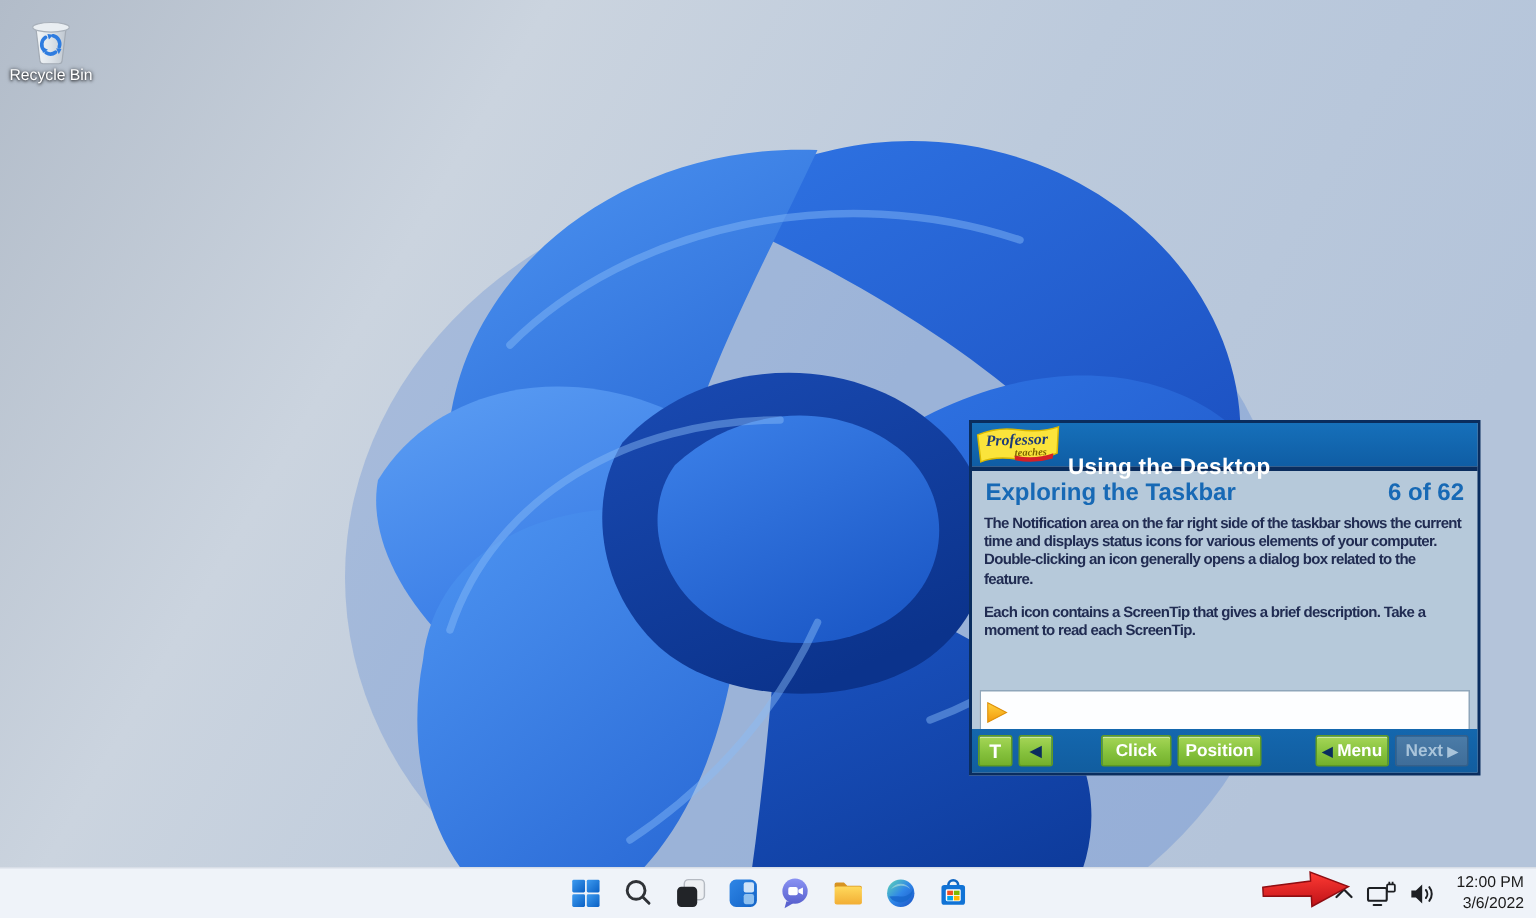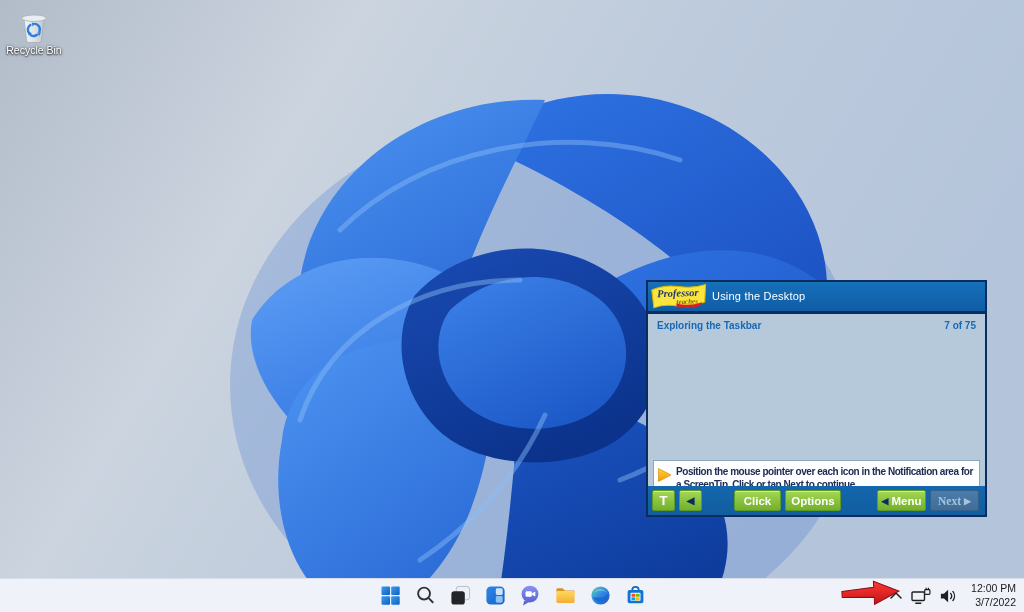--- a/index.html
+++ b/index.html
@@ -14,27 +14,27 @@
   .desktop-icon{position:absolute;left:5px;top:8px;width:58px;text-align:center;cursor:default;}
   .desktop-icon .glyph{margin:0 auto;width:36px;height:36px;}
   .desktop-icon .label{margin-top:1px;font-size:10.5px;color:#fff;
       text-shadow:0 1px 2px rgba(0,0,0,.85),0 0 3px rgba(0,0,0,.6);line-height:1.1;}
 
   
   .dialog{position:absolute;left:646px;top:280px;width:341px;height:237px;
           background:#b6c9da;border:2px solid #0a2d5e;box-sizing:border-box;}
   .dialog-titlebar{position:relative;height:29px;background:linear-gradient(180deg,#1670ba,#0f5da4);
           border-bottom:3px solid #0a2d5e;}
-  .dialog-title{position:absolute;left:64px;top:0;line-height:28px;color:#fff;
-          font-size:11px;font-weight:normal;letter-spacing:.2px;}
+  .dialog-title{position:absolute;left:64px;top:16px;line-height:28px;color:#fff;
+          font-size:15px;font-weight:bold;letter-spacing:.2px;}
   .logo{position:absolute;left:2px;top:1px;width:58px;height:27px;}
 
   .dialog-content{position:relative;height:calc(100% - 32px);}
   .lesson-head{display:flex;justify-content:space-between;align-items:baseline;
-          padding:6px 9px 0 9px;color:#1769b5;font-weight:bold;font-size:10px;}
+          padding:6px 9px 0 9px;color:#1769b5;font-weight:bold;font-size:16px;}
   .dialog-paras{padding:0 8px;}
   .dialog-paras p{margin:6px 0 0 0;font-size:10px;font-weight:bold;color:#212c52;
           line-height:1.22;letter-spacing:-.45px;}
   .dialog-paras p + p{margin-top:10px;}
   .instruction-box{position:absolute;left:5px;right:5px;top:146px;background:#fdfeff;
           border:1px solid #8fa6ba;padding:5px 6px 7px 3px;display:flex;align-items:flex-start;}
   .instruction-arrow{flex:0 0 14px;margin:2px 4px 0 1px;}
   .instruction-text{font-size:10px;font-weight:bold;color:#212c52;line-height:1.25;
           letter-spacing:-.45px;}
 
@@ -46,21 +46,21 @@
           display:flex;align-items:center;justify-content:center;padding:0;cursor:pointer;
           box-shadow:inset 0 1px 0 rgba(255,255,255,.45);}
   .tb-btn .navy{color:#0a2d5e;font-size:9px;margin-right:3px;}
   .btn-t{left:4px;width:23px;font-size:13px;}
   .btn-prev{left:31px;width:23px;}
   .btn-prev .navy{margin:0;font-size:10px;}
   .btn-menu{left:86px;width:47px;}
   .btn-options{left:137px;width:56px;}
   .btn-back{right:59px;width:49px;}
   .btn-next{right:6px;width:49px;background:linear-gradient(180deg,#4b7ca8,#3f6d99);
-          border-color:#35608a;color:#a9c4da;box-shadow:none;cursor:default;font-family:Liberation Serif, serif;}
+          border-color:#35608a;color:#a9c4da;box-shadow:none;cursor:default;}
   .btn-next .arrow{margin-left:3px;font-size:9px;}
 
   
   .taskbar{position:absolute;left:0;right:0;bottom:0;height:34px;background:#eff3f9;
           border-top:1px solid #d8dee7;box-sizing:border-box;}
   .taskbar-center{position:absolute;left:378px;top:0;bottom:0;display:flex;align-items:center;gap:11px;}
   .tb-icon{width:24px;height:24px;border-radius:4px;display:flex;align-items:center;
           justify-content:center;cursor:pointer;}
   .tb-icon svg{width:23px;height:23px;}
   .tray{position:absolute;right:8px;top:0;bottom:0;display:flex;align-items:center;gap:8px;}
@@ -164,50 +164,51 @@
           <text x="28" y="13.5" text-anchor="middle" font-family="Liberation Serif, serif" font-style="italic" font-weight="bold" font-size="10.5" fill="#1c3a78">Professor</text>
           <text x="37" y="21" text-anchor="middle" font-family="Liberation Serif, serif" font-style="italic" font-weight="bold" font-size="7" fill="#7c6500">teaches</text>
         </g>
       </svg>
       <div class="dialog-title">Using the Desktop</div>
     </div>
 
     <div class="dialog-content">
       <div class="lesson-head">
         <span>Exploring the Taskbar</span>
-        <span>7 of 75</span>
+        <span>6 of 62</span>
       </div>
       <div class="dialog-paras">
+        <p>The Notification area on the far right side of the taskbar shows the current time and displays status icons for various elements of your computer. Double-clicking an icon generally opens a dialog box related to the feature.</p>
+        <p>Each icon contains a ScreenTip that gives a brief description. Take a moment to read each ScreenTip.</p>
       </div>
 
       <div class="instruction-box">
         <svg class="instruction-arrow" viewBox="0 0 14 14">
           <defs>
               <linearGradient id="bulg" x1="0" y1="0" x2="0" y2="1">
             <stop offset="0" stop-color="#ffd13d"></stop>
                 <stop offset="1" stop-color="#f2990c"></stop>
               </linearGradient>
             </defs>
           <polygon points="0.5,0.5 13,7 0.5,13.5" fill="url(#bulg)" stroke="#dd8f08" stroke-width=".7"></polygon>
         </svg>
-        <div class="instruction-text">Position the mouse pointer over each icon in the Notification area for a ScreenTip. Click or tap Next to continue.</div>
       </div>
 
       <div class="dialog-toolbar">
         <button class="tb-btn btn-t">
           <span>T</span>
         </button>
         <button class="tb-btn btn-prev">
           <span class="navy">◀</span>
         </button>
         <button class="tb-btn btn-menu">
           <span>Click</span>
         </button>
         <button class="tb-btn btn-options">
-          <span>Options</span>
+          <span>Position</span>
         </button>
         <button class="tb-btn btn-back">
           <span class="navy">◀</span>
           <span>Menu</span>
         </button>
         <button class="tb-btn btn-next">
           <span>Next</span>
           <span class="arrow">▶</span>
         </button>
       </div>
@@ -338,21 +339,21 @@
         <svg width="19" height="16" viewBox="0 0 20 16">
           <path d="M2 5.5 v5 h3.2 L9.6 14.6 V1.4 L5.2 5.5 Z" fill="#1d1f23"></path>
           <g fill="none" stroke="#1d1f23" stroke-width="1.4" stroke-linecap="round">
             <path d="M12.2 5.2 a4.3 4.3 0 0 1 0 5.6"></path>
             <path d="M14.6 3.2 a7.6 7.6 0 0 1 0 9.6"></path>
           </g>
         </svg>
       </div>
       <div class="clock">
         <div>12:00 PM</div>
-        <div>3/7/2022</div>
+        <div>3/6/2022</div>
       </div>
     </div>
   </div>
 
   <svg class="red-arrow" viewBox="0 0 61 29">
     <defs>
         <linearGradient id="rag" x1="0" y1="0" x2="0" y2="1">
       <stop offset="0" stop-color="#ff3b34"></stop>
           <stop offset="1" stop-color="#c01218"></stop>
         </linearGradient>

